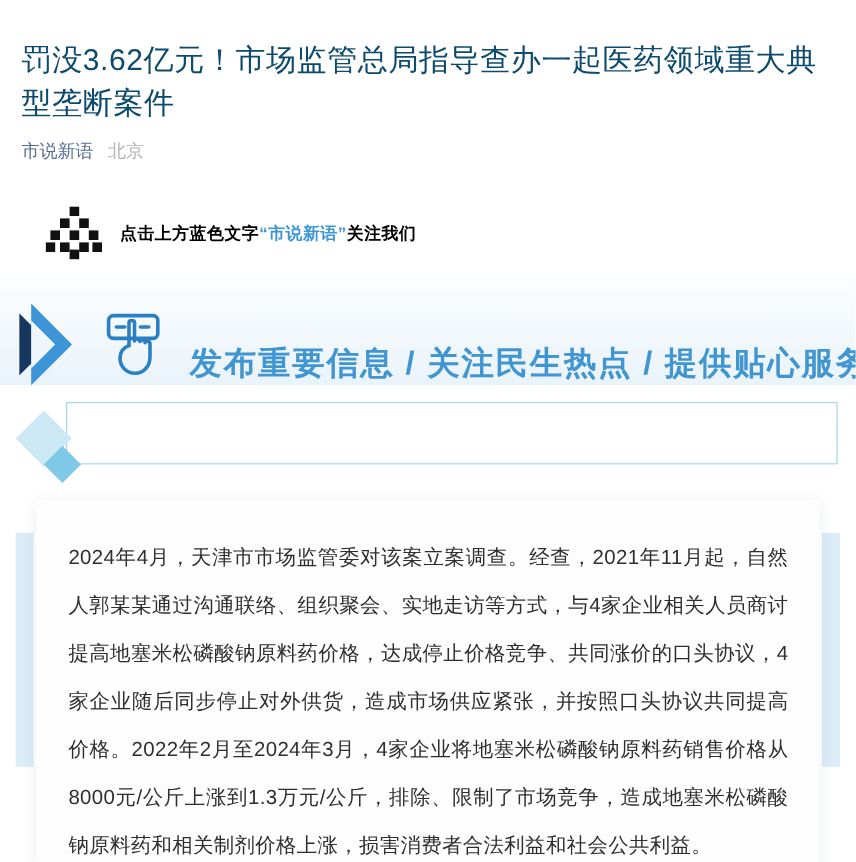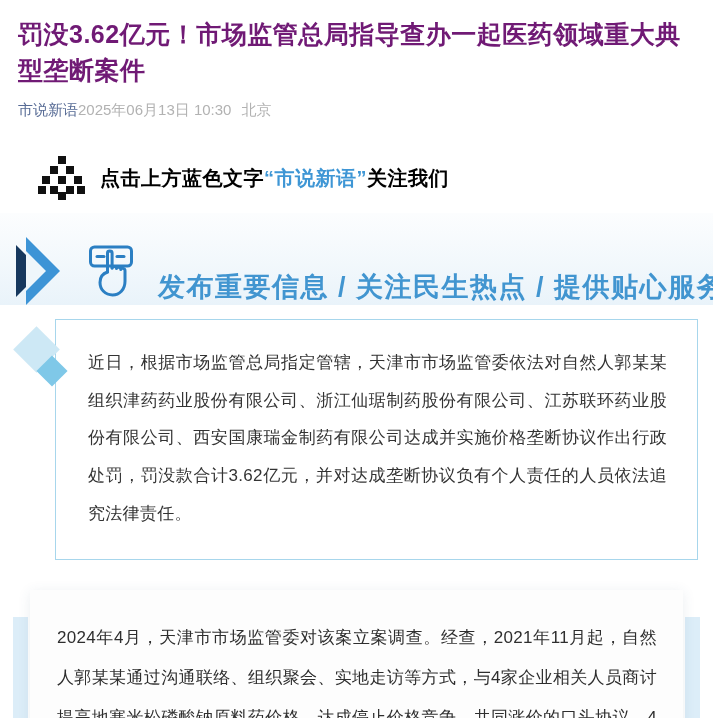--- a/index.html
+++ b/index.html
@@ -6,45 +6,45 @@
     margin: 0;
     padding: 0;
     width: 713px;
     height: 718px;
     overflow: hidden;
     background: #ffffff;
     font-family: "Liberation Sans", "DejaVu Sans", sans-serif;
   }
   
   .article-title {
-    margin: 16px 18px 0 18px;
+    margin: 32px 18px 0 18px;
     font-size: 25px;
-    font-weight: 700;
-    color: #701a75;
+    font-weight: 400;
+    color: #0c4a6e;
     line-height: 1.44;
     letter-spacing: 0.5px;
   }
   .meta-row {
     margin: 13px 18px 0 18px;
     font-size: 15px;
     display: flex;
     align-items: center;
   }
-  .account-name { color: #576b95; }
+  .account-name { color: #576b95; margin-right: 12px; }
   .publish-date { color: #b2b2b2; margin-right: 10px; }
   .publish-location { color: #b2b2b2; text-align: center; }
 
   
   .follow-banner {
     display: flex;
     align-items: center;
     margin: 36px 0 0 38px;
   }
   .pixel-arrow-wrap { width: 47px; height: 45px; margin-right: 15px; flex: 0 0 auto; }
-  .follow-text { font-size: 20px; font-weight: 700; color: #000000; letter-spacing: 0.5px; }
+  .follow-text { font-size: 14px; font-weight: 700; color: #000000; letter-spacing: 0.5px; }
   .follow-highlight { color: #3e96d5; }
 
   
   .slogan-banner {
     position: relative;
     margin-top: 12px;
     height: 92px;
     display: flex;
     align-items: flex-end;
     background: linear-gradient(180deg, #fcfdfe 0%, #f2f8fc 55%, #e9f3fa 100%);
@@ -128,21 +128,20 @@
   }
   svg { display: block; }
 </style>
 </head>
 <body>
 
 <h1 class="article-title">罚没3.62亿元！市场监管总局指导查办一起医药领域重大典型垄断案件</h1>
 
 <div class="meta-row">
   <span class="account-name">市说新语</span>
-  <span class="publish-date">2025年06月13日 10:30</span>
   <span class="publish-location">北京</span>
 </div>
 
 <div class="follow-banner">
   <span class="pixel-arrow-wrap">
     <svg width="47" height="45" viewBox="0 0 47 45">
       <g fill="#111111">
         <rect x="20" y="0" width="8" height="8"></rect>
         <rect x="12" y="10" width="8" height="8"></rect>
         <rect x="28" y="10" width="8" height="8"></rect>
@@ -177,21 +176,20 @@
       <path d="M19.5 29 v-19 c0 -2.6 4.6 -2.6 4.6 0 v15"></path>
       <path d="M24.1 25 c0.4 -2.3 4.4 -2.1 4.4 0.6 c0.5 -2.1 4.3 -1.8 4.3 0.9 c0.6 -1.9 4.2 -1.5 4.2 1.2 v10.5 c0 8.5 -5.6 13.8 -12.4 13.8 c-7.5 0 -12.6 -5.6 -12.6 -12.6 c0 -5 2.2 -8.6 7.5 -10.4"></path>
     </svg>
   </span>
   <span class="slogan-text">发布重要信息 / 关注民生热点 / 提供贴心服务</span>
 </div>
 
 <div class="lead-box">
   <span class="diamond-big"></span>
   <span class="diamond-small"></span>
-  <p class="lead-text">近日，根据市场监管总局指定管辖，天津市市场监管委依法对自然人郭某某组织津药药业股份有限公司、浙江仙琚制药股份有限公司、江苏联环药业股份有限公司、西安国康瑞金制药有限公司达成并实施价格垄断协议作出行政处罚，罚没款合计3.62亿元，并对达成垄断协议负有个人责任的人员依法追究法律责任。</p>
 </div>
 
 <div class="body-section">
   <span class="side-strip left"></span>
   <span class="side-strip right"></span>
   <div class="body-card">
     <p class="body-text">2024年4月，天津市市场监管委对该案立案调查。经查，2021年11月起，自然人郭某某通过沟通联络、组织聚会、实地走访等方式，与4家企业相关人员商讨提高地塞米松磷酸钠原料药价格，达成停止价格竞争、共同涨价的口头协议，4家企业随后同步停止对外供货，造成市场供应紧张，并按照口头协议共同提高价格。2022年2月至2024年3月，4家企业将地塞米松磷酸钠原料药销售价格从8000元/公斤上涨到1.3万元/公斤，排除、限制了市场竞争，造成地塞米松磷酸钠原料药和相关制剂价格上涨，损害消费者合法利益和社会公共利益。</p>
   </div>
 </div>
 

